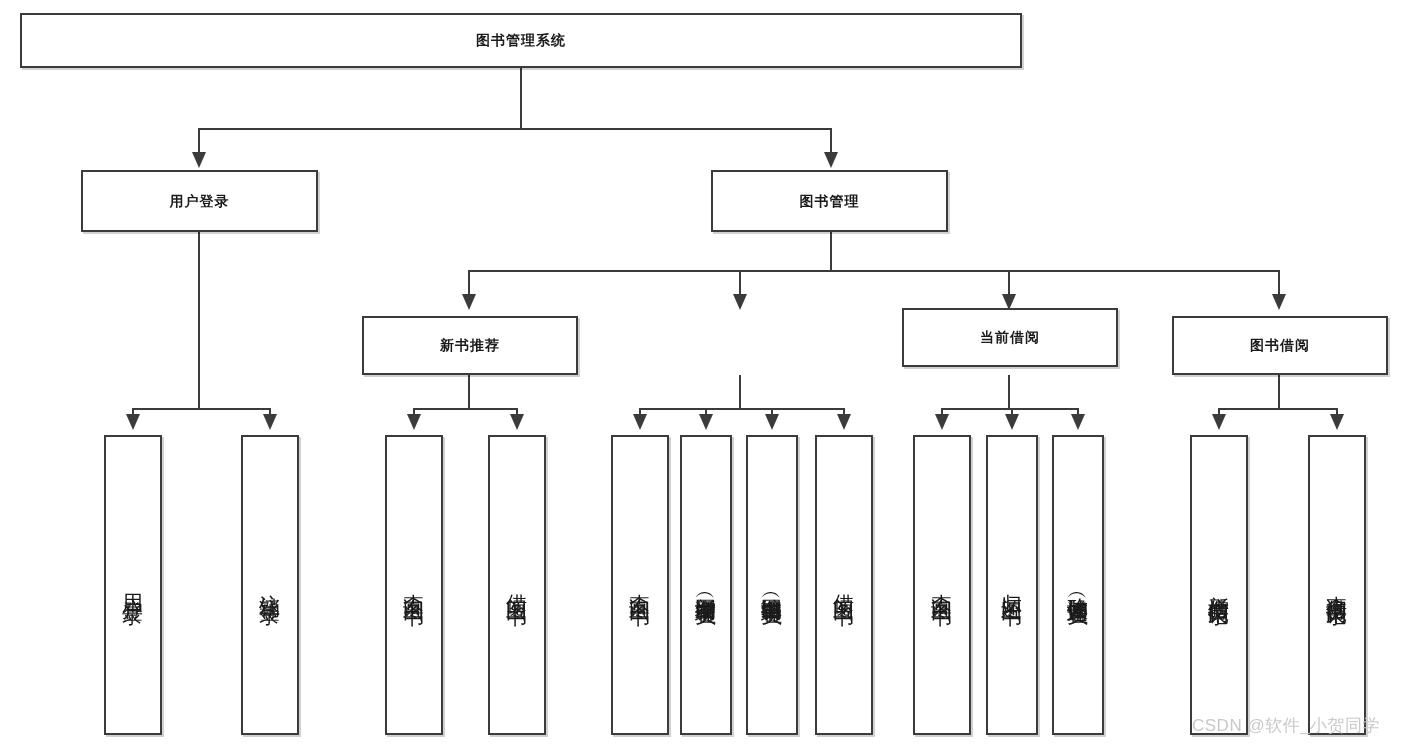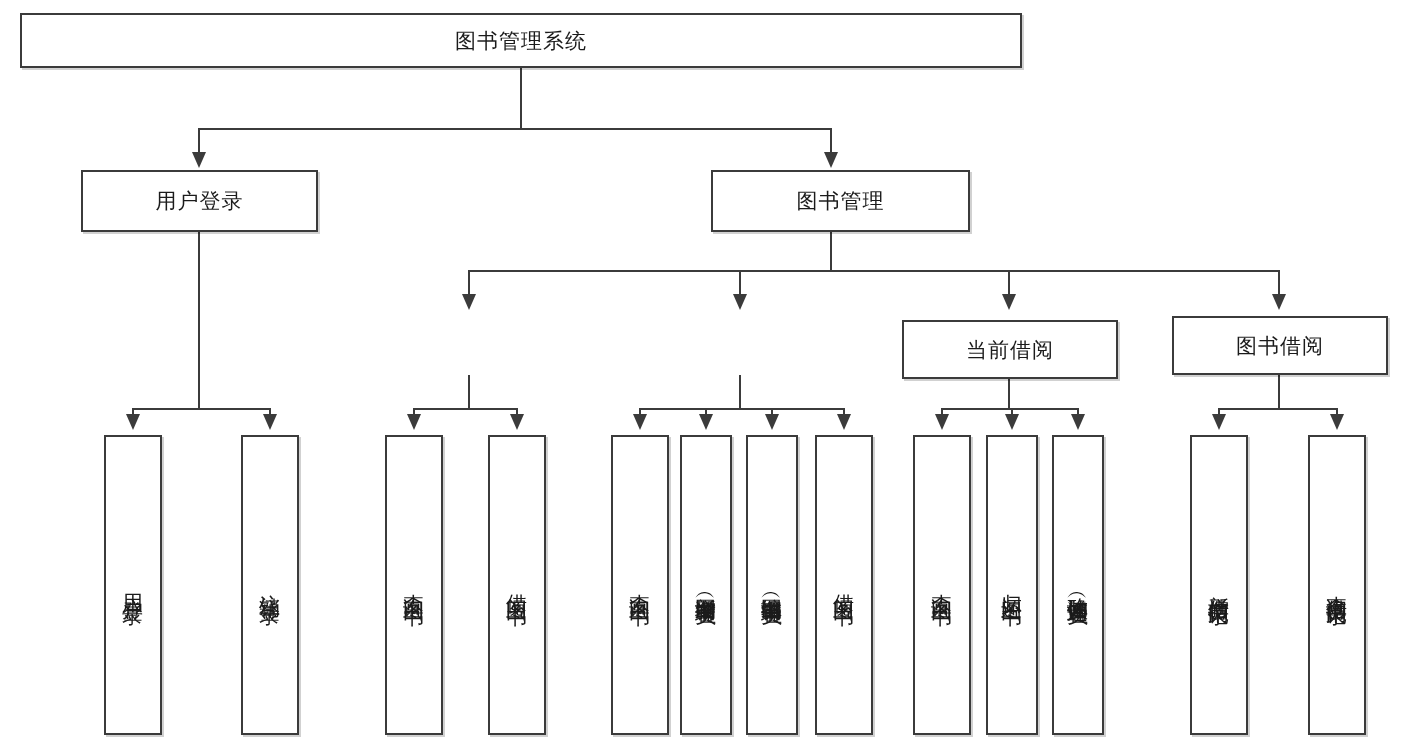--- a/index.html
+++ b/index.html
@@ -20,23 +20,24 @@
     box-sizing: border-box;
     border: 2px solid #3b3b3b;
     background: #ffffff;
     display: flex;
     align-items: center;
     justify-content: center;
     color: #1b1b1b;
     box-shadow: 2px 2px 0 rgba(0,0,0,0.18);
   }
   .node.horiz {
-    font-size: 21px;
+    font-size: 14px;
     letter-spacing: 1px;
     line-height: 1.2;
+    font-weight: bold;
   }
   .node.vert {
     writing-mode: vertical-rl;
     text-orientation: upright;
     font-size: 21px;
     letter-spacing: 4px;
     line-height: 1.2;
     padding: 6px 0;
     white-space: nowrap;
   }
@@ -135,27 +136,30 @@
   <div class="arrow" style="left:1330px; top:414px;"></div>
 
   <div class="node horiz" style="left:20px; top:13px; width:1002px; height:55px;">
     <span class="label">图书管理系统</span>
   </div>
 
   <div class="node horiz" style="left:81px; top:170px; width:237px; height:62px;">
     <span class="label">用户登录</span>
   </div>
 
-  <div class="node horiz" style="left:711px; top:170px; width:259px; height:62px;">
+  <div class="node horiz" style="left:711px; top:170px; width:237px; height:62px;">
     <span class="label">图书管理</span>
   </div>
 
-
-
-  <div class="node horiz" style="left:902px; top:320px; width:216px; height:59px;">
+  <div class="node horiz" style="left:362px; top:316px; width:216px; height:59px;">
+    <span class="label">新书推荐</span>
+  </div>
+
+
+  <div class="node horiz" style="left:902px; top:308px; width:216px; height:59px;">
     <span class="label">当前借阅</span>
   </div>
 
   <div class="node horiz" style="left:1172px; top:316px; width:216px; height:59px;">
     <span class="label">图书借阅</span>
   </div>
 
   <div class="node vert" style="left:104px; top:435px; width:58px; height:300px;">
     <span class="label">用户登录</span>
   </div>
@@ -201,14 +205,15 @@
   </div>
 
   <div class="node vert" style="left:1190px; top:435px; width:58px; height:300px; letter-spacing:2px;">
     <span class="label">新增借阅记录</span>
   </div>
 
   <div class="node vert" style="left:1308px; top:435px; width:58px; height:300px; letter-spacing:2px;">
     <span class="label">查询借阅记录</span>
   </div>
 
+  <div class="watermark" style="left:1192px; top:714px;">CSDN @软件_小贺同学</div>
 
 </div>
 
 </body></html>

